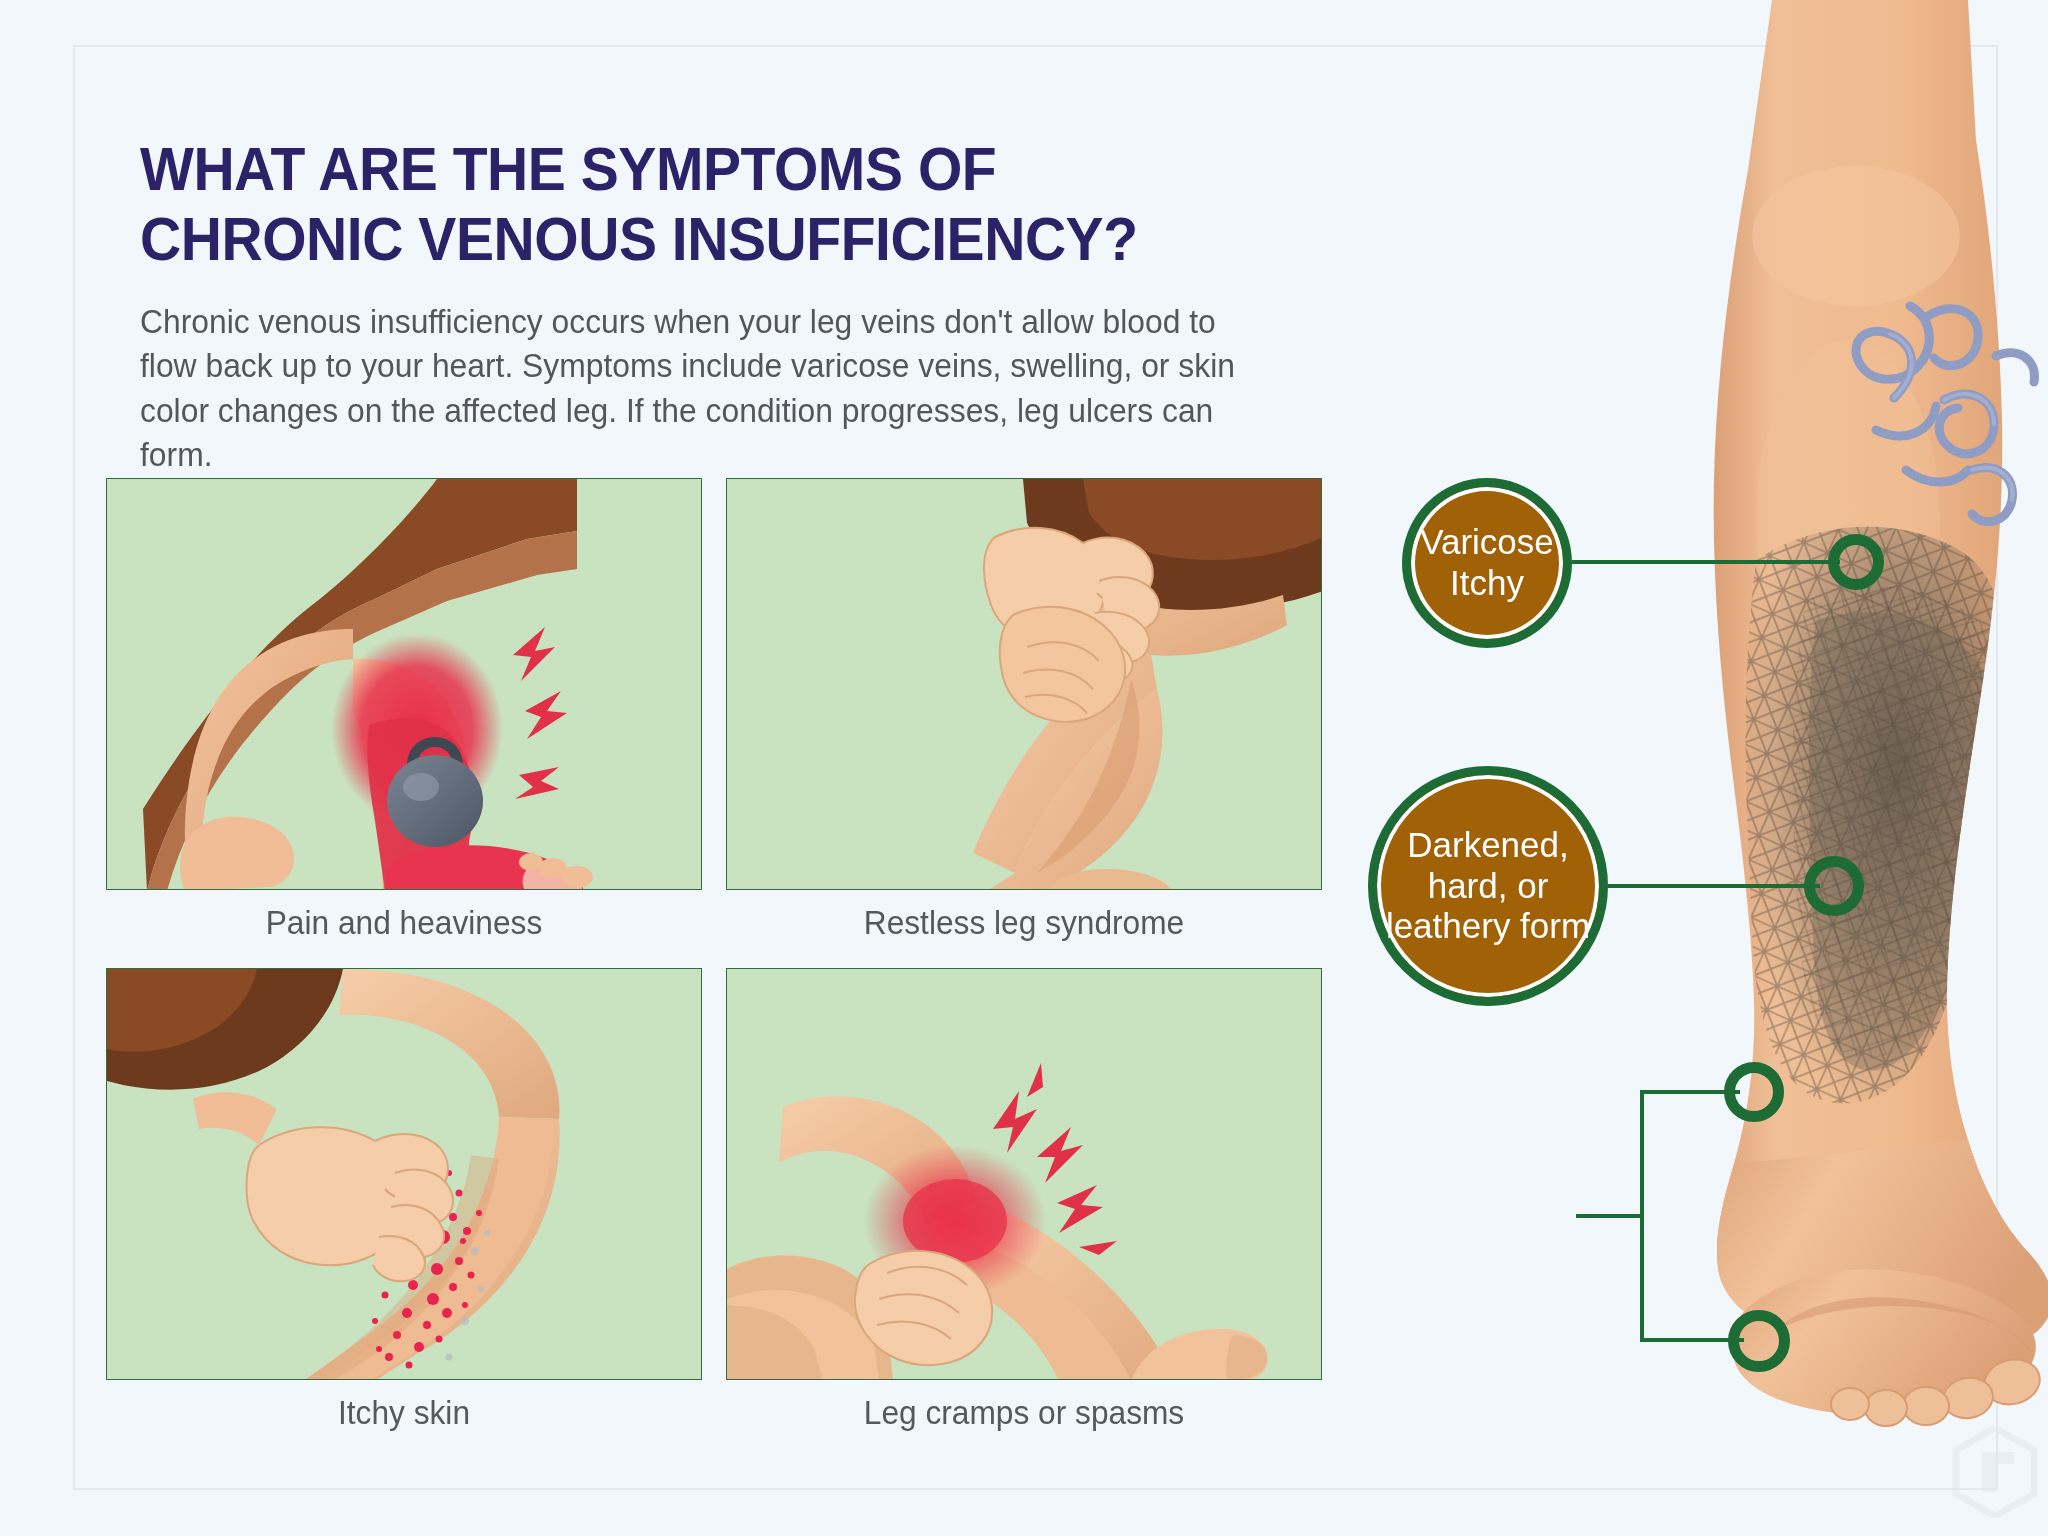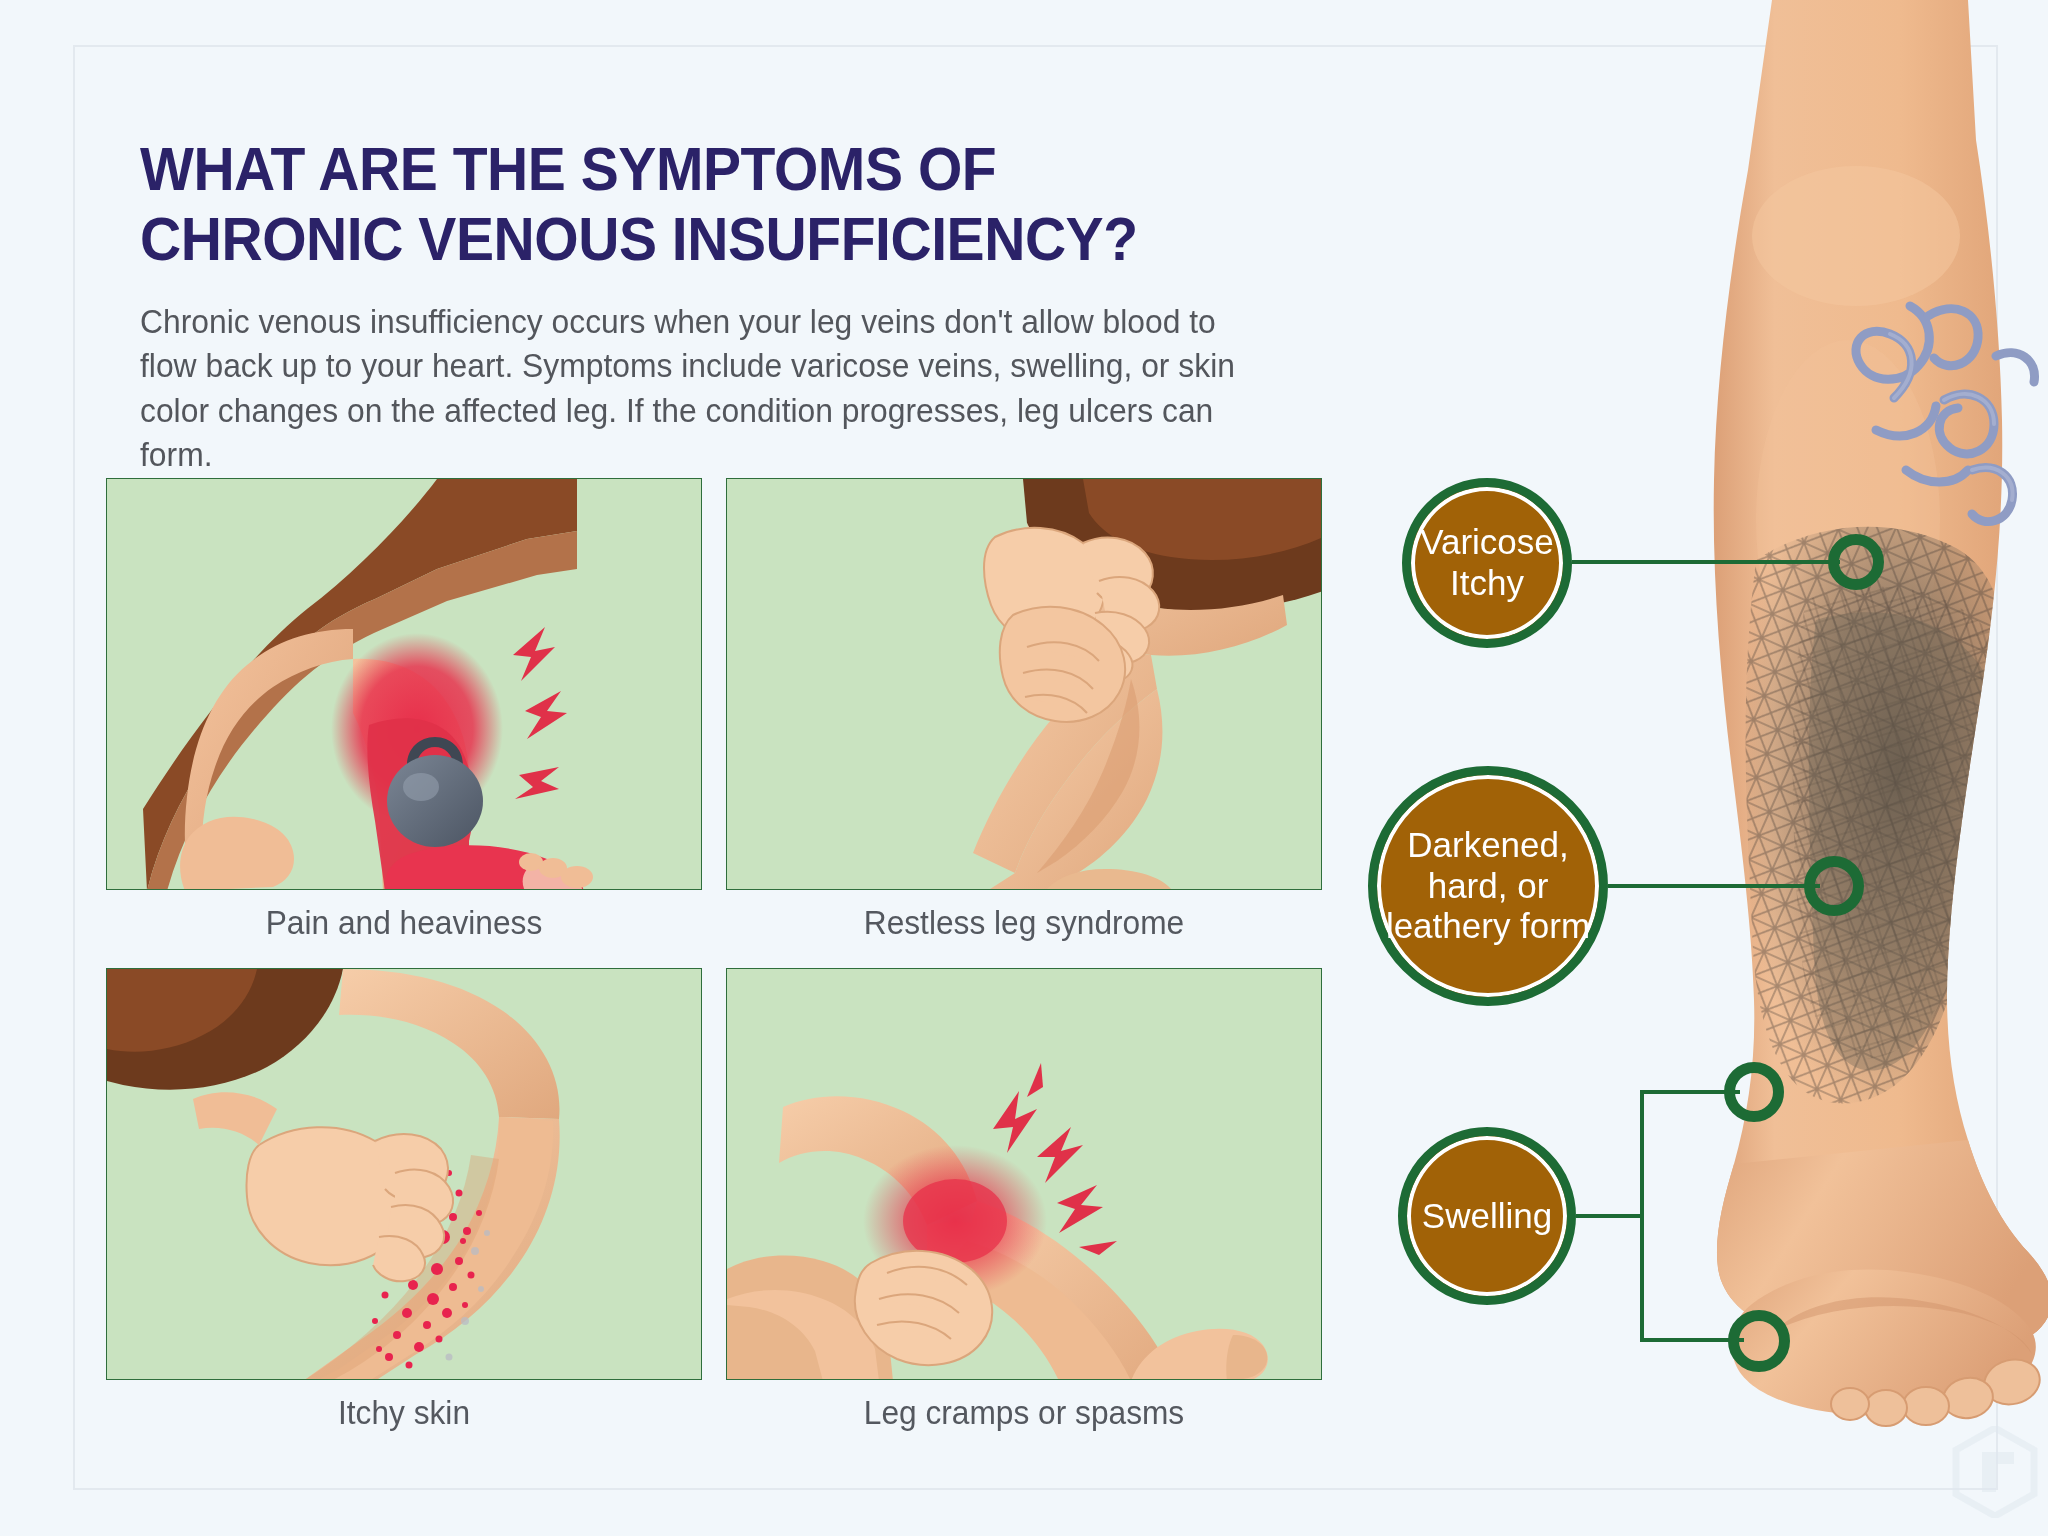--- a/index.html
+++ b/index.html
@@ -543,23 +543,20 @@
       </span>
     </div>
 
     <div class="leader" style="left:1560px; top:1214px; width:68px; height:4px;"></div>
     <div class="leader" style="left:1624px; top:1090px; width:4px; height:252px;"></div>
     <div class="leader" style="left:1624px; top:1090px; width:100px; height:4px;"></div>
     <div class="leader" style="left:1624px; top:1338px; width:104px; height:4px;"></div>
     <div class="ring" style="left:1708px; top:1062px; width:60px; height:60px;"></div>
     <div class="ring" style="left:1712px; top:1310px; width:62px; height:62px;"></div>
 
-    <div class="badge" id="badge-swelling">
-      <span>Swelling</span>
-    </div>
   </div>
 
   <div class="watermark">
     <svg viewBox="0 0 86 92" width="86" height="92">
       <path d="M43 2 L82 24 L82 68 L43 90 L4 68 L4 24 Z" fill="none" stroke="#e0e8ef" stroke-width="7"></path>
       <path d="M30 26 L62 26 L62 38 L44 38 L44 66 L30 66 Z" fill="#e0e8ef"></path>
     </svg>
   </div>
 
 </div>

